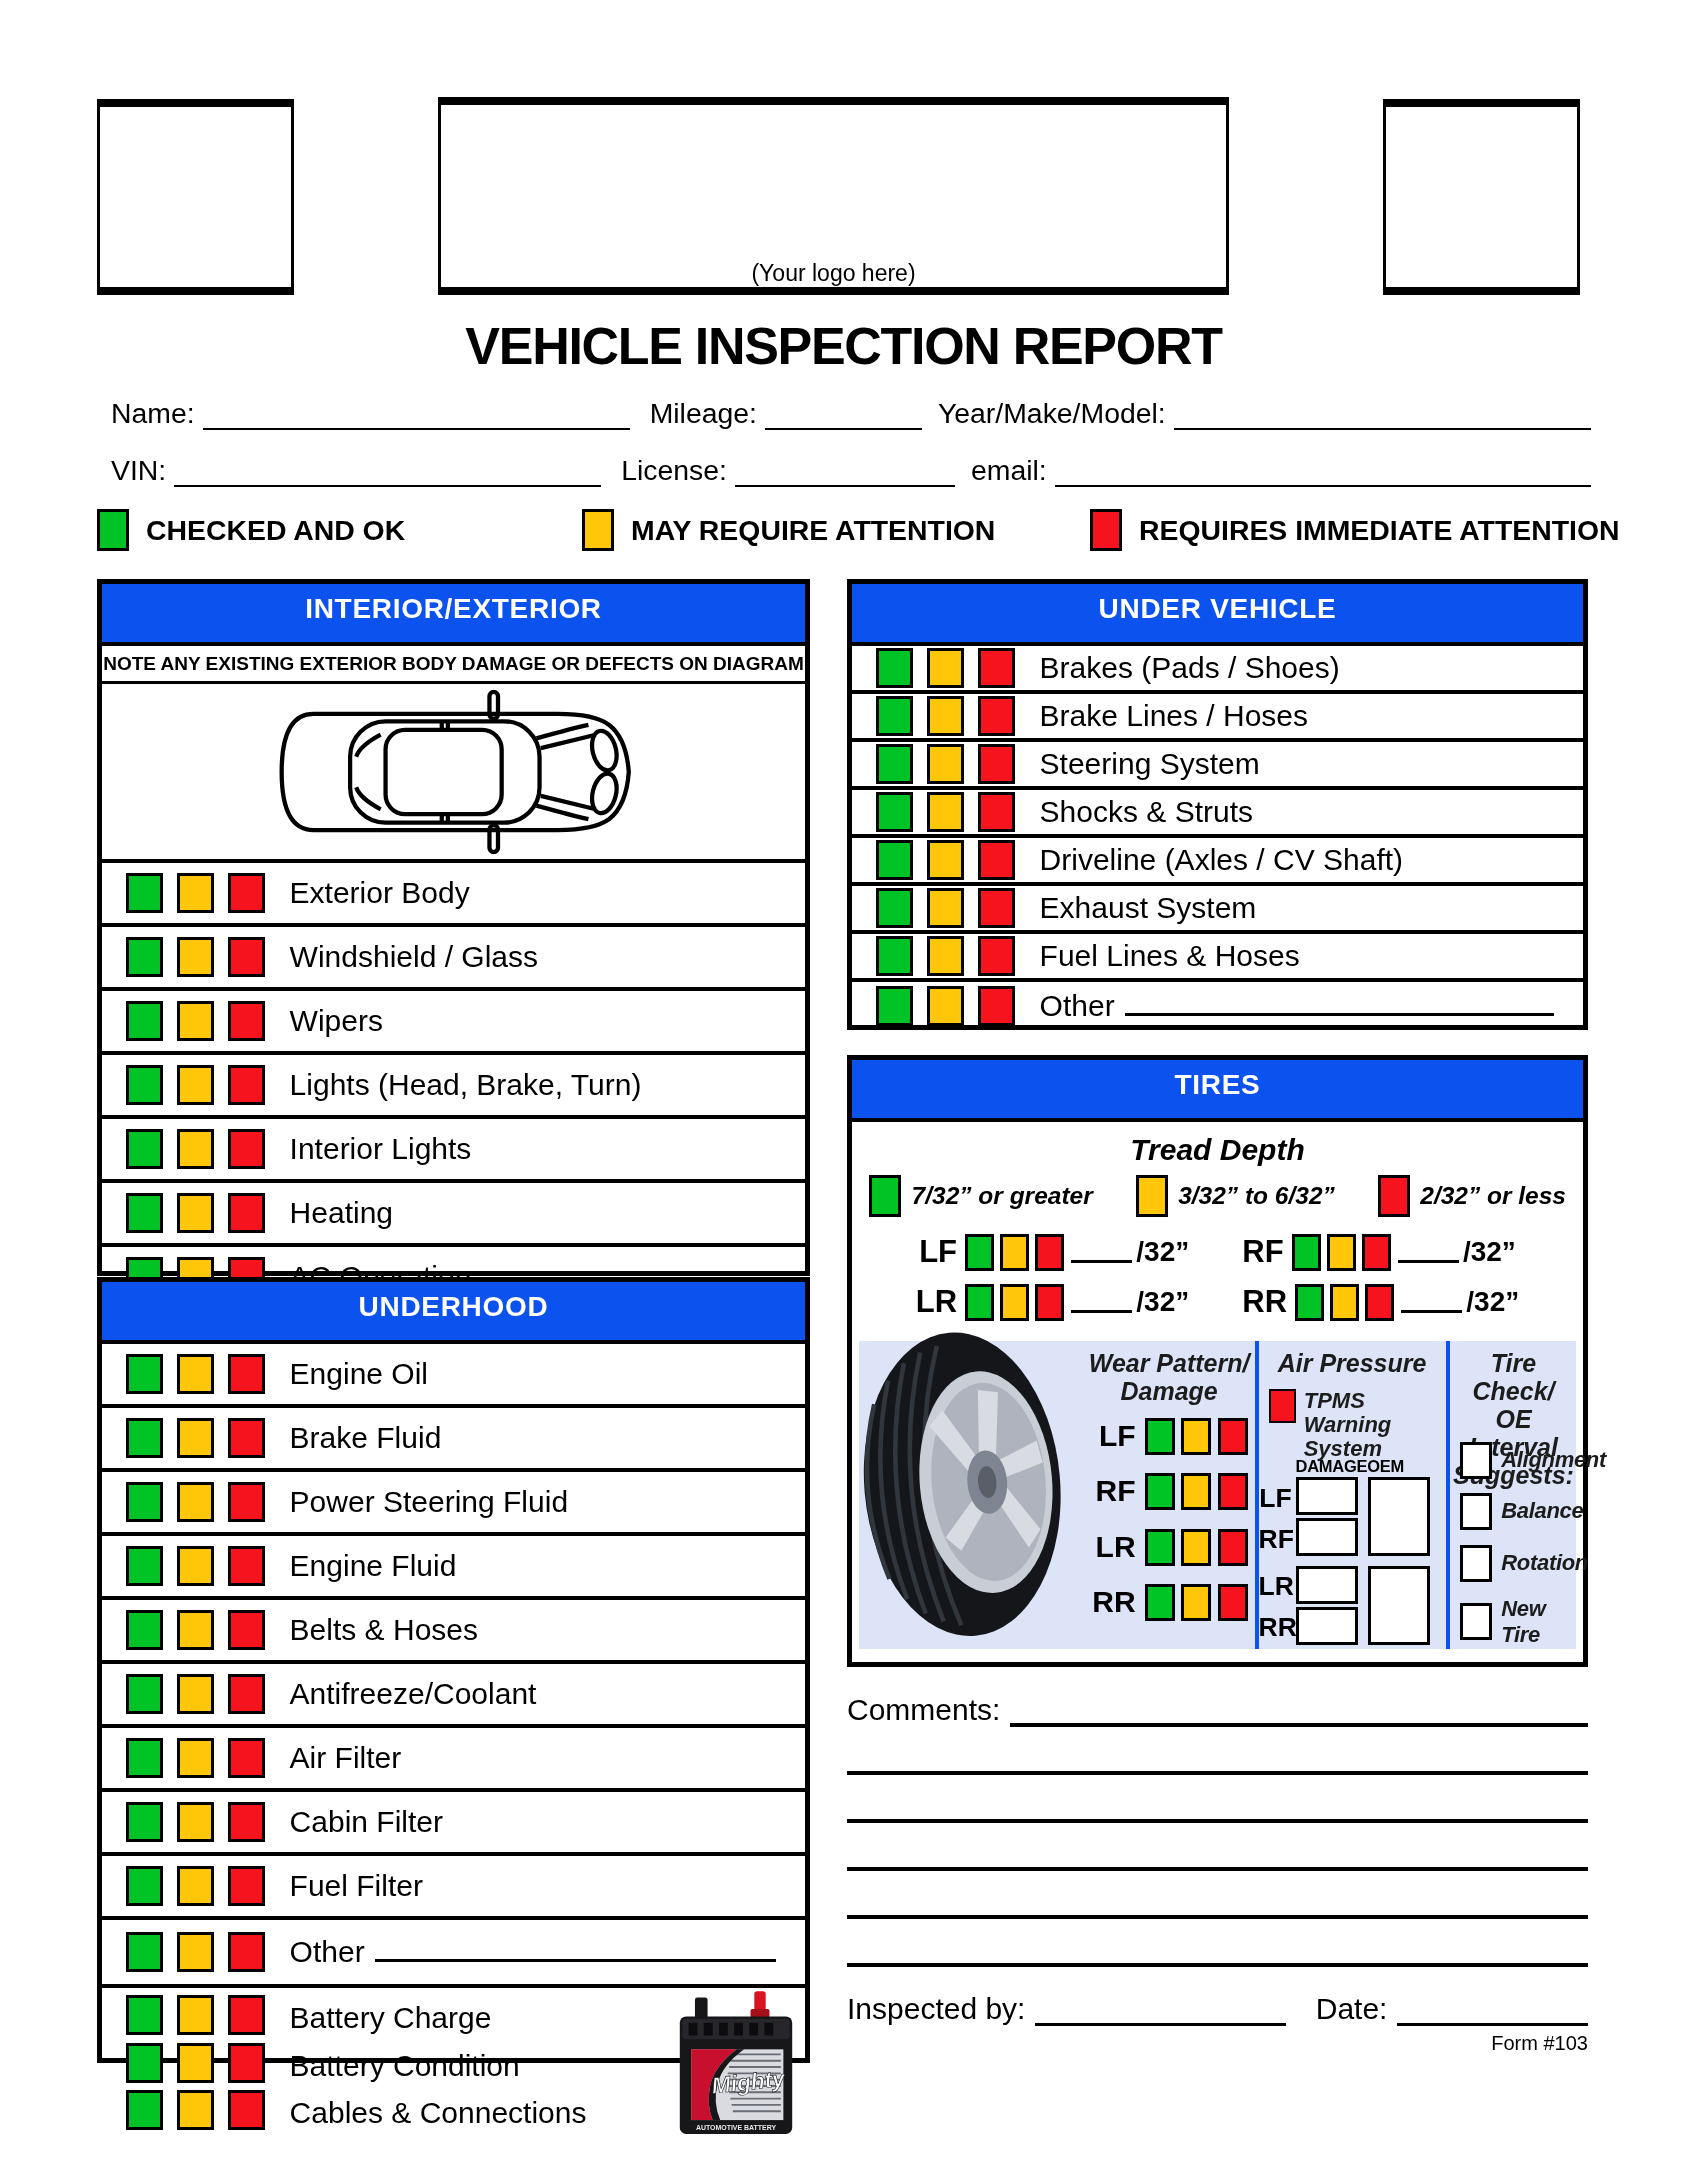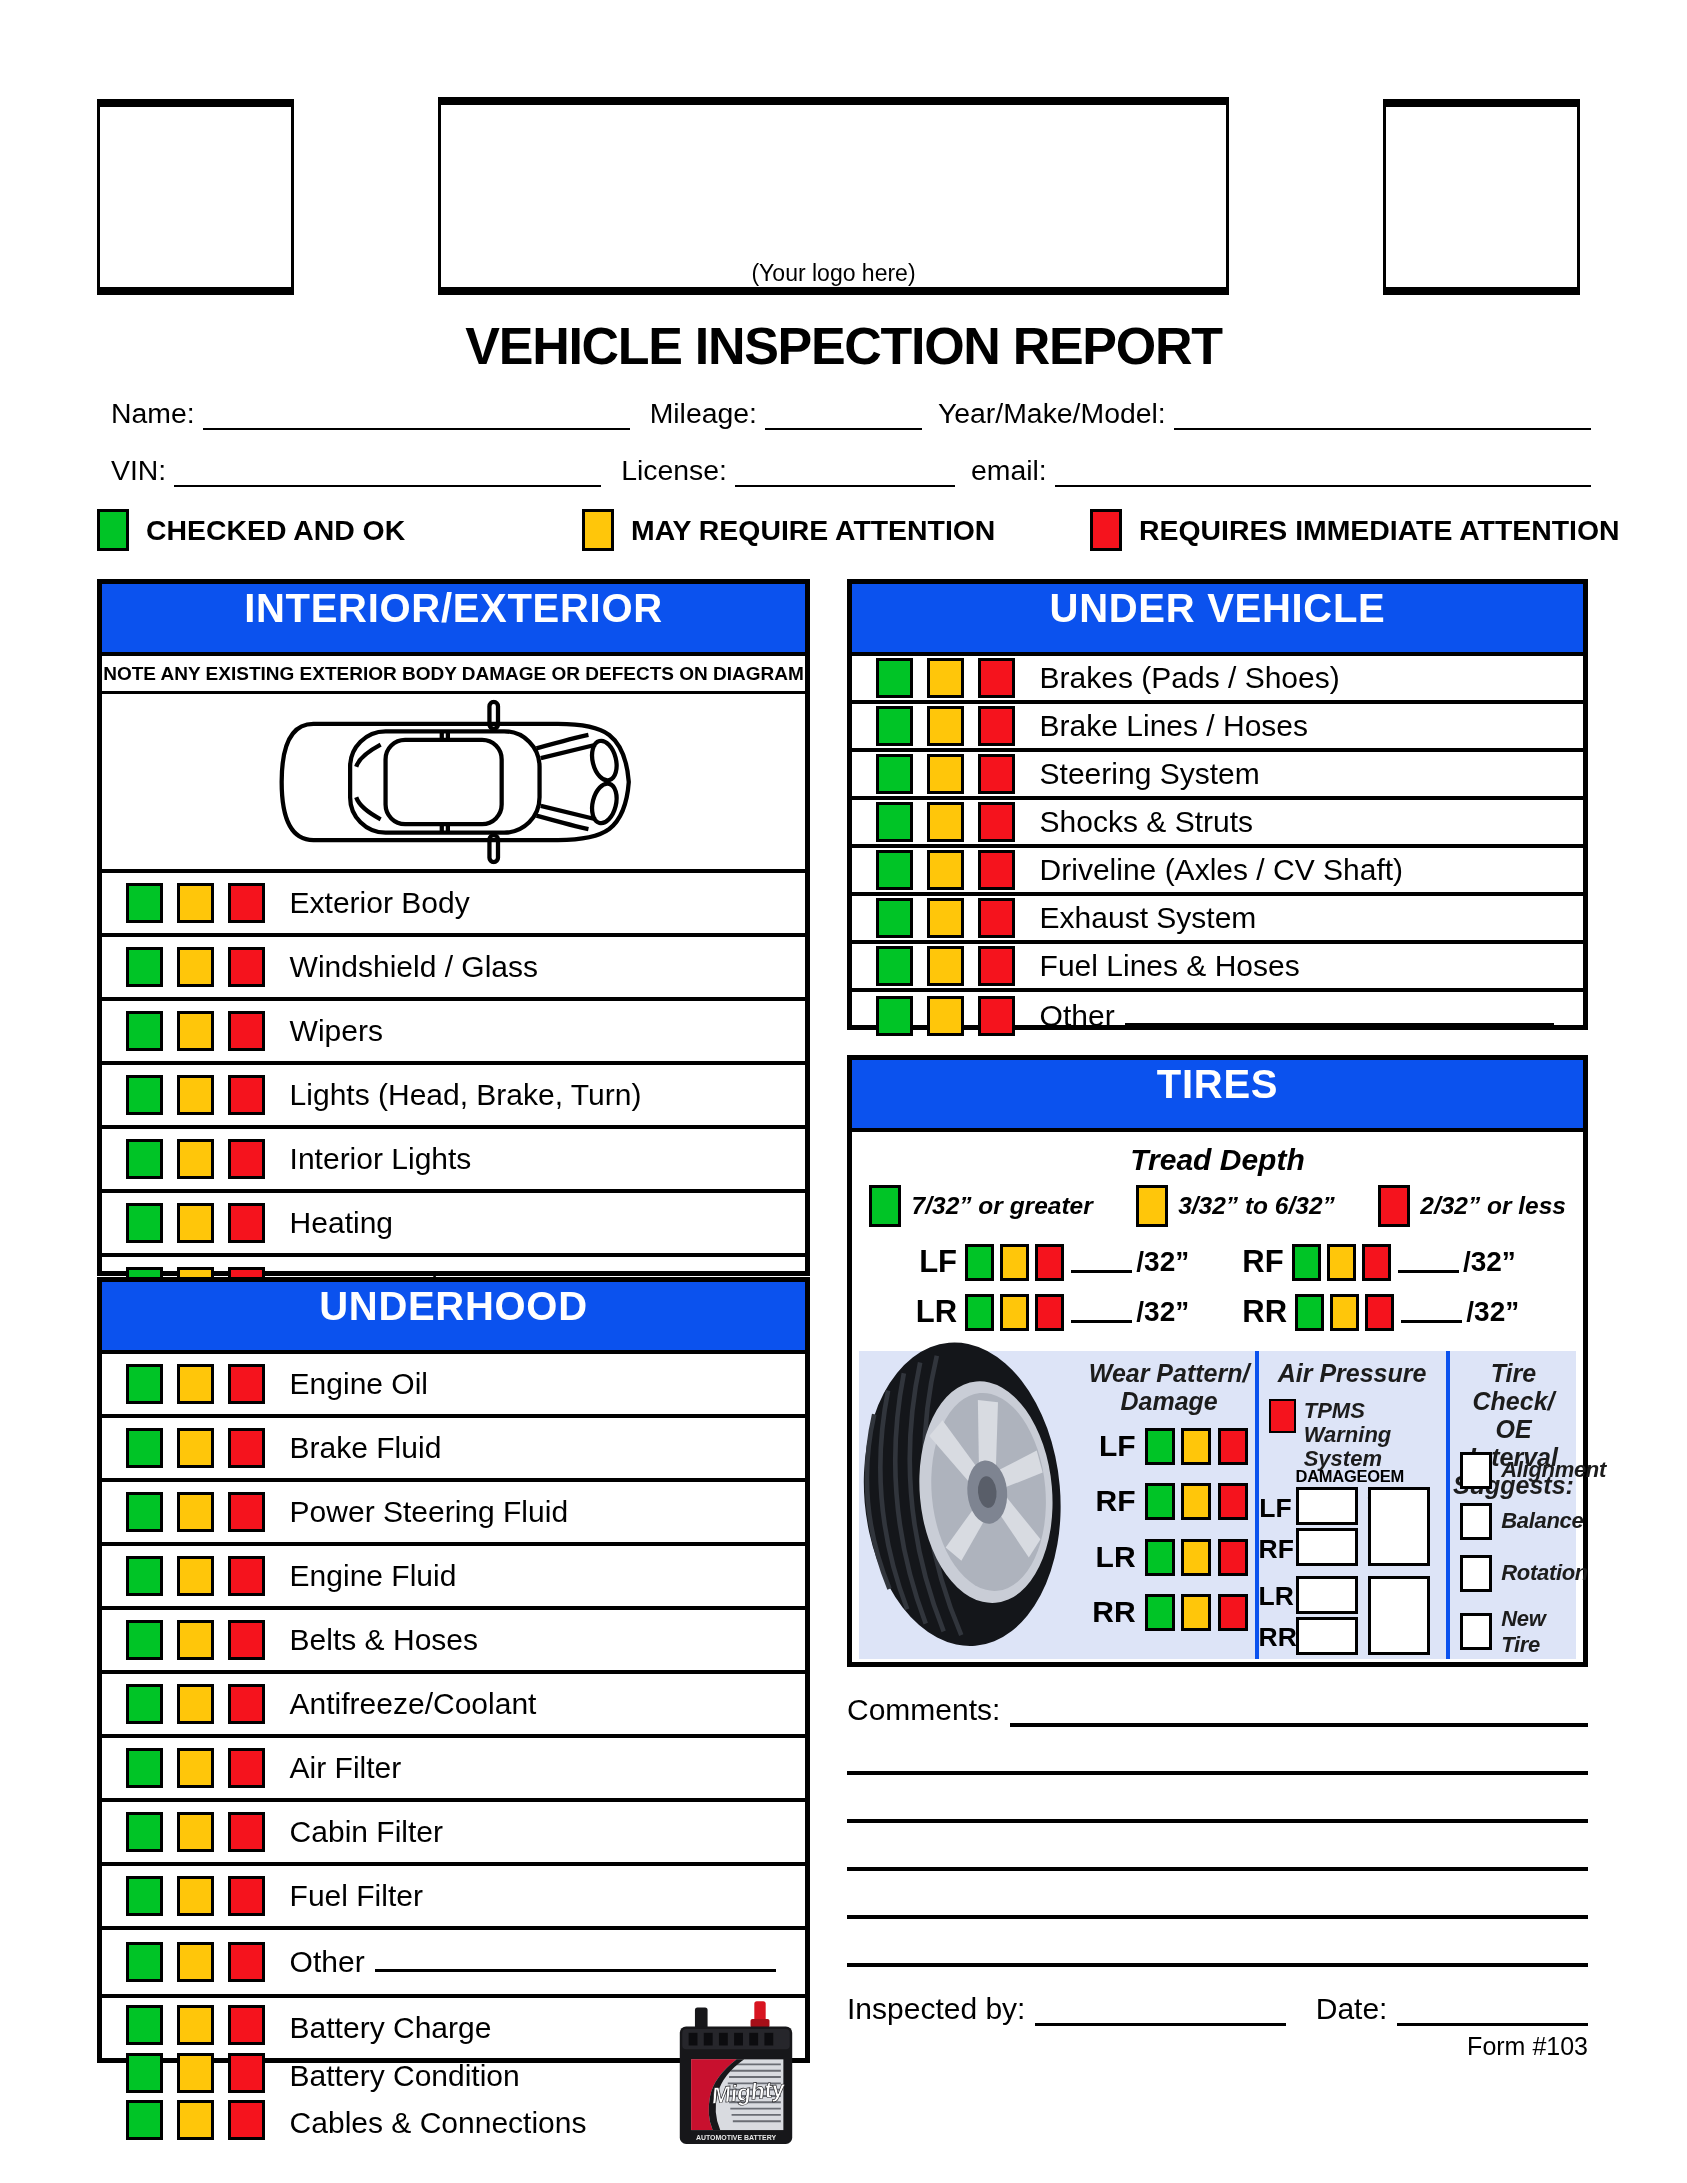--- a/index.html
+++ b/index.html
@@ -24,21 +24,21 @@
   #f-mileage { width: 157px; margin-right: 16px; }
   #f-license { width: 220px; margin-right: 16px; }
   #f-ymm, #f-email { flex: 1; }
   
   .legend-item { position: absolute; top: 509px; display: flex; align-items: center; font-weight: bold; font-size: 28.4px; }
   #legend-ok { left: 97px; } #legend-warn { left: 582px; } #legend-bad { left: 1090px; }
   .lsq { width: 32px; height: 42px; border: 3.3px solid #000; margin-right: 17px; flex: none; }
   .bg-g { background: var(--green); } .bg-y { background: var(--yellow); } .bg-r { background: var(--red); }
   
   .sec { position: absolute; border: 5.3px solid #000; background: #fff; }
-  .sec-h { height: 72px; background: var(--blue); border-bottom: 4px solid #000; color: #fff; font-weight: bold; font-size: 40px; text-align: center; line-height: 49px; letter-spacing: 0.7px; }
+  .sec-h { height: 62px; background: var(--blue); border-bottom: 4px solid #000; color: #fff; font-weight: bold; font-size: 28px; text-align: center; line-height: 49px; letter-spacing: 0.7px; }
   #sec-interior  { left: 97px;  top: 579px;  width: 713px; height: 697px; }
   #sec-underhood { left: 97px;  top: 1277px; width: 713px; height: 786px; }
   #sec-underveh  { left: 847px; top: 579px;  width: 741px; height: 451px; }
   #sec-tires     { left: 847px; top: 1055px; width: 741px; height: 612px; }
   .note { height: 38px; border-bottom: 3.3px solid #000; font-weight: bold; font-size: 19px; text-align: center; line-height: 36px; letter-spacing: 0px; }
   .diagram { height: 179px; border-bottom: 4.6px solid #000; position: relative; }
   .diagram svg { position: absolute; left: 50%; top: 50%; transform: translate(-50%,-50%); }
   .row { display: flex; align-items: center; padding-left: 24px; border-bottom: 4px solid #000; }
   .rows .row:last-child { border-bottom: none; }
   .row78 { height: 64px; } .row73 { height: 48px; }
@@ -89,21 +89,21 @@
   
   #comments { position: absolute; left: 847px; top: 1691px; width: 741px; font-size: 30px; }
   .c-first { display: flex; align-items: flex-end; }
   .c-first .lab { white-space: nowrap; padding-right: 9.3px; }
   .cline { flex: 1; border-bottom: 4px solid #000; height: 36px; }
   .c-line { height: 48px; border-bottom: 4px solid #000; }
   #inspected { position: absolute; left: 847px; top: 1990px; width: 741px; display: flex; align-items: flex-end; font-size: 30px; }
   #inspected .lab { white-space: nowrap; padding-right: 9.3px; }
   #insp-fill { width: 251px; border-bottom: 3.3px solid #000; height: 36px; margin-right: 30px; }
   #date-fill { flex: 1; border-bottom: 3.3px solid #000; height: 36px; }
-  #formnum { position: absolute; right: 99px; top: 2032px; font-size: 25px; }
+  #formnum { position: absolute; right: 99px; top: 2032px; font-size: 20px; }
 </style>
 </head>
 <body>
 
 <div class="page">
 
   <div class="tbox" id="box-left"></div>
   <div class="tbox" id="box-logo">
     <span>(Your logo here)</span>
   </div>

